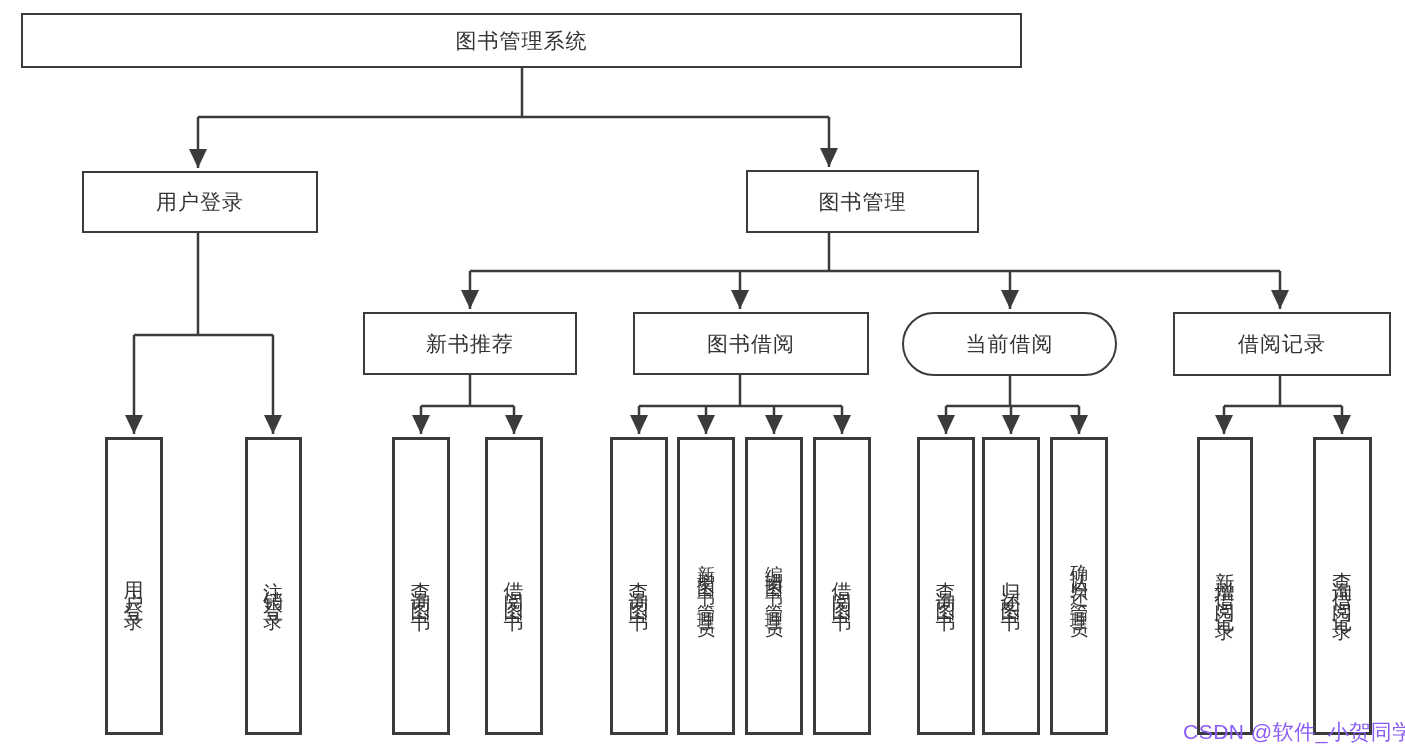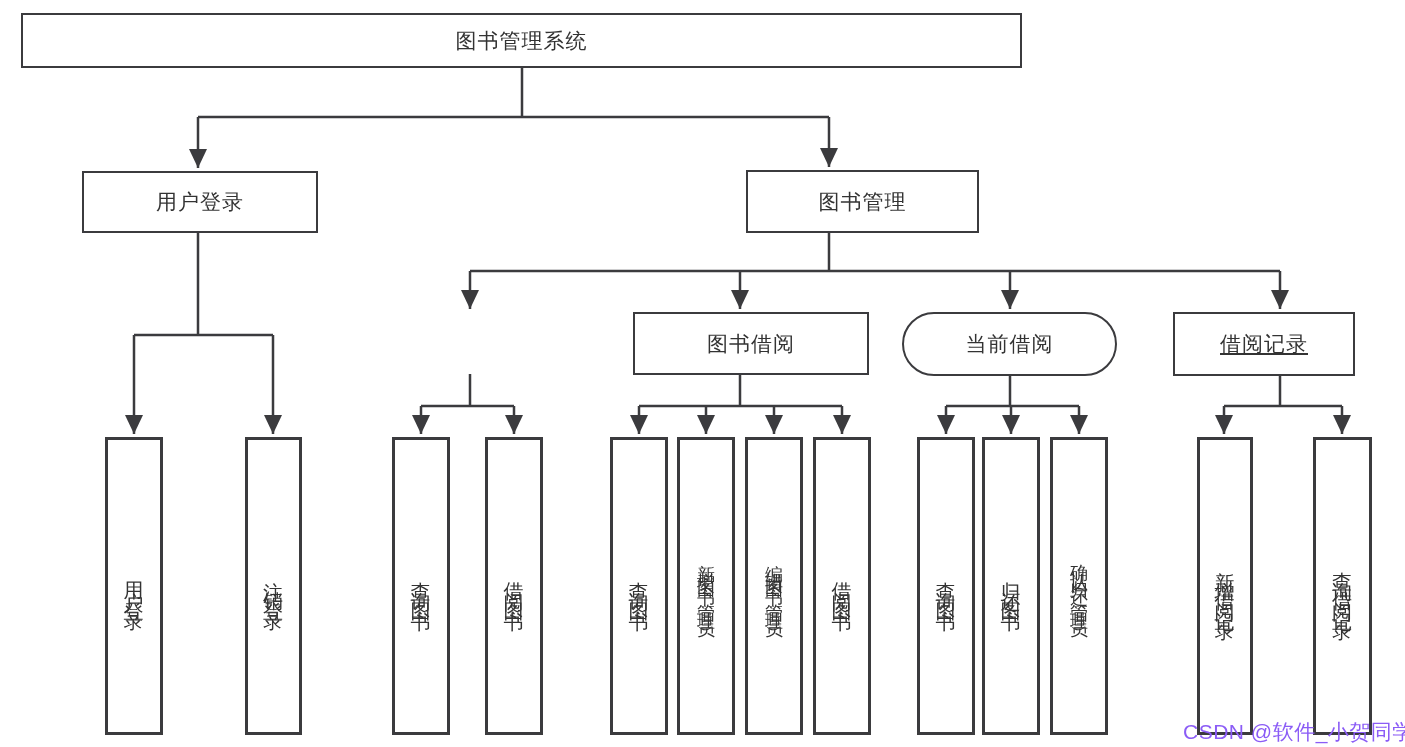--- a/index.html
+++ b/index.html
@@ -106,23 +106,24 @@
       <line x1="1224" y1="406" x2="1224" y2="434" marker-end="url(#arrow)"></line>
       <line x1="1342" y1="406" x2="1342" y2="434" marker-end="url(#arrow)"></line>
     </g>
   </svg>
 
   <div class="node hnode" style="left:21px; top:13px; width:1001px; height:55px;">图书管理系统</div>
 
   <div class="node hnode" style="left:82px; top:171px; width:236px; height:62px;">用户登录</div>
   <div class="node hnode" style="left:712px; top:170px; width:233px; height:63px;margin-left:34px;">图书管理</div>
 
+  <div class="node hnode" style="left:363px; top:312px; width:214px; height:63px;">新书推荐</div>
   <div class="node hnode" style="left:633px; top:312px; width:236px; height:63px;">图书借阅</div>
   <div class="node hnode" style="left:902px; top:312px; width:215px; height:64px;border-radius:32px;">当前借阅</div>
-  <div class="node hnode" style="left:1173px; top:312px; width:182px; height:64px;text-decoration:underline;">借阅记录</div>
+  <div class="node hnode" style="left:1173px; top:312px; width:218px; height:64px;">借阅记录</div>
 
   <div class="node leaf" style="left:105px; top:437px; width:58px; height:298px;">用户登录</div>
   <div class="node leaf" style="left:245px; top:437px; width:57px; height:298px;">注销登录</div>
   <div class="node leaf" style="left:392px; top:437px; width:58px; height:298px;">查询图书</div>
   <div class="node leaf" style="left:485px; top:437px; width:58px; height:298px;">借阅图书</div>
   <div class="node leaf" style="left:610px; top:437px; width:58px; height:298px;">查询图书</div>
   <div class="node leaf long" style="left:677px; top:437px; width:58px; height:298px;">新增图书（管理员）</div>
   <div class="node leaf long" style="left:745px; top:437px; width:58px; height:298px;">编辑图书（管理员）</div>
   <div class="node leaf" style="left:813px; top:437px; width:58px; height:298px;">借阅图书</div>
   <div class="node leaf" style="left:917px; top:437px; width:58px; height:298px;">查询图书</div>

